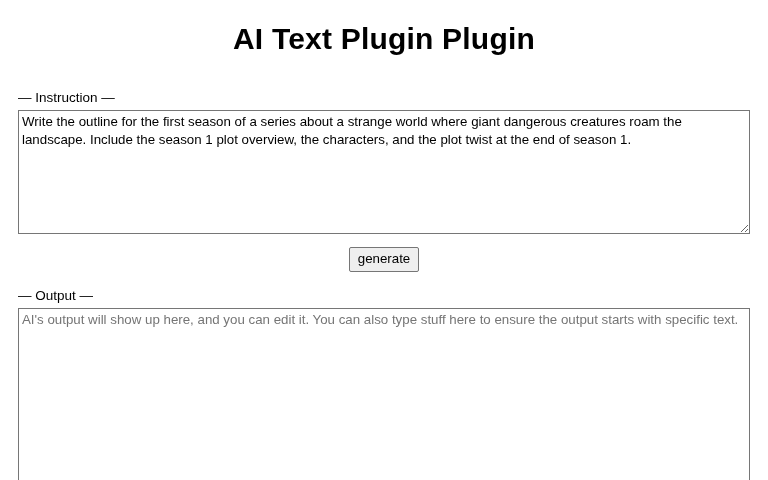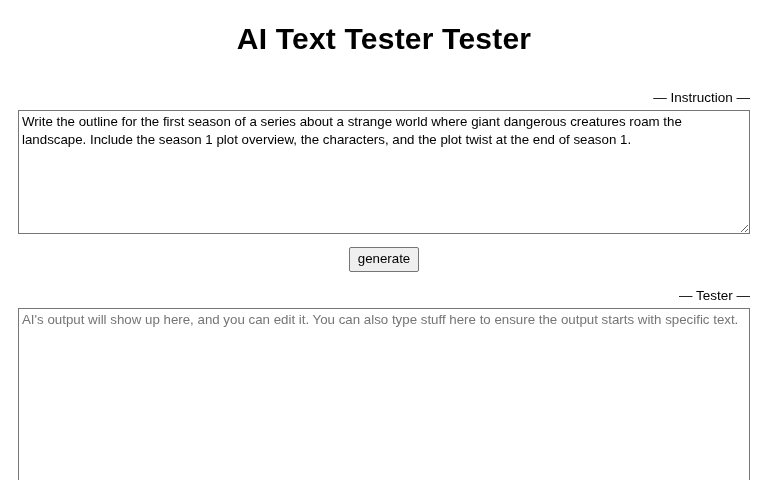--- a/index.html
+++ b/index.html
@@ -21,21 +21,21 @@
   }
   .page-title {
     text-align: center;
     font-size: 30px;
     font-weight: bold;
     margin: 21px 0 0 0;
     line-height: 36px;
     letter-spacing: 0.2px;
   }
   .section-label {
-    text-align: right;
+    text-align: left;
     font-size: 13.5px;
     line-height: 16px;
     margin: 33px 0 4px 0;
     color: #000000;
   }
   .section-label.output-label {
     margin-top: 16px;
   }
   textarea {
     display: block;
@@ -79,27 +79,27 @@
     border-radius: 2px;
     color: #000000;
     cursor: pointer;
   }
 </style>
 </head>
 <body>
 
 <div class="page">
 
-  <h1 class="page-title">AI Text Tester Tester</h1>
+  <h1 class="page-title">AI Text Plugin Plugin</h1>
 
   <div class="section-label">— Instruction —</div>
 
   <textarea id="instruction-input" class="instruction-textarea" spellcheck="false" placeholder="" style="">Write the outline for the first season of a series about a strange world where giant dangerous creatures roam the landscape. Include the season 1 plot overview, the characters, and the plot twist at the end of season 1.</textarea>
 
   <div class="button-row">
     <button class="btn">generate</button>
   </div>
 
-  <div class="section-label output-label">— Tester —</div>
+  <div class="section-label output-label">— Output —</div>
 
   <textarea id="output-input" class="output-textarea" spellcheck="false" placeholder="AI's output will show up here, and you can edit it. You can also type stuff here to ensure the output starts with specific text." style=""></textarea>
 
 </div>
 
 </body></html>

